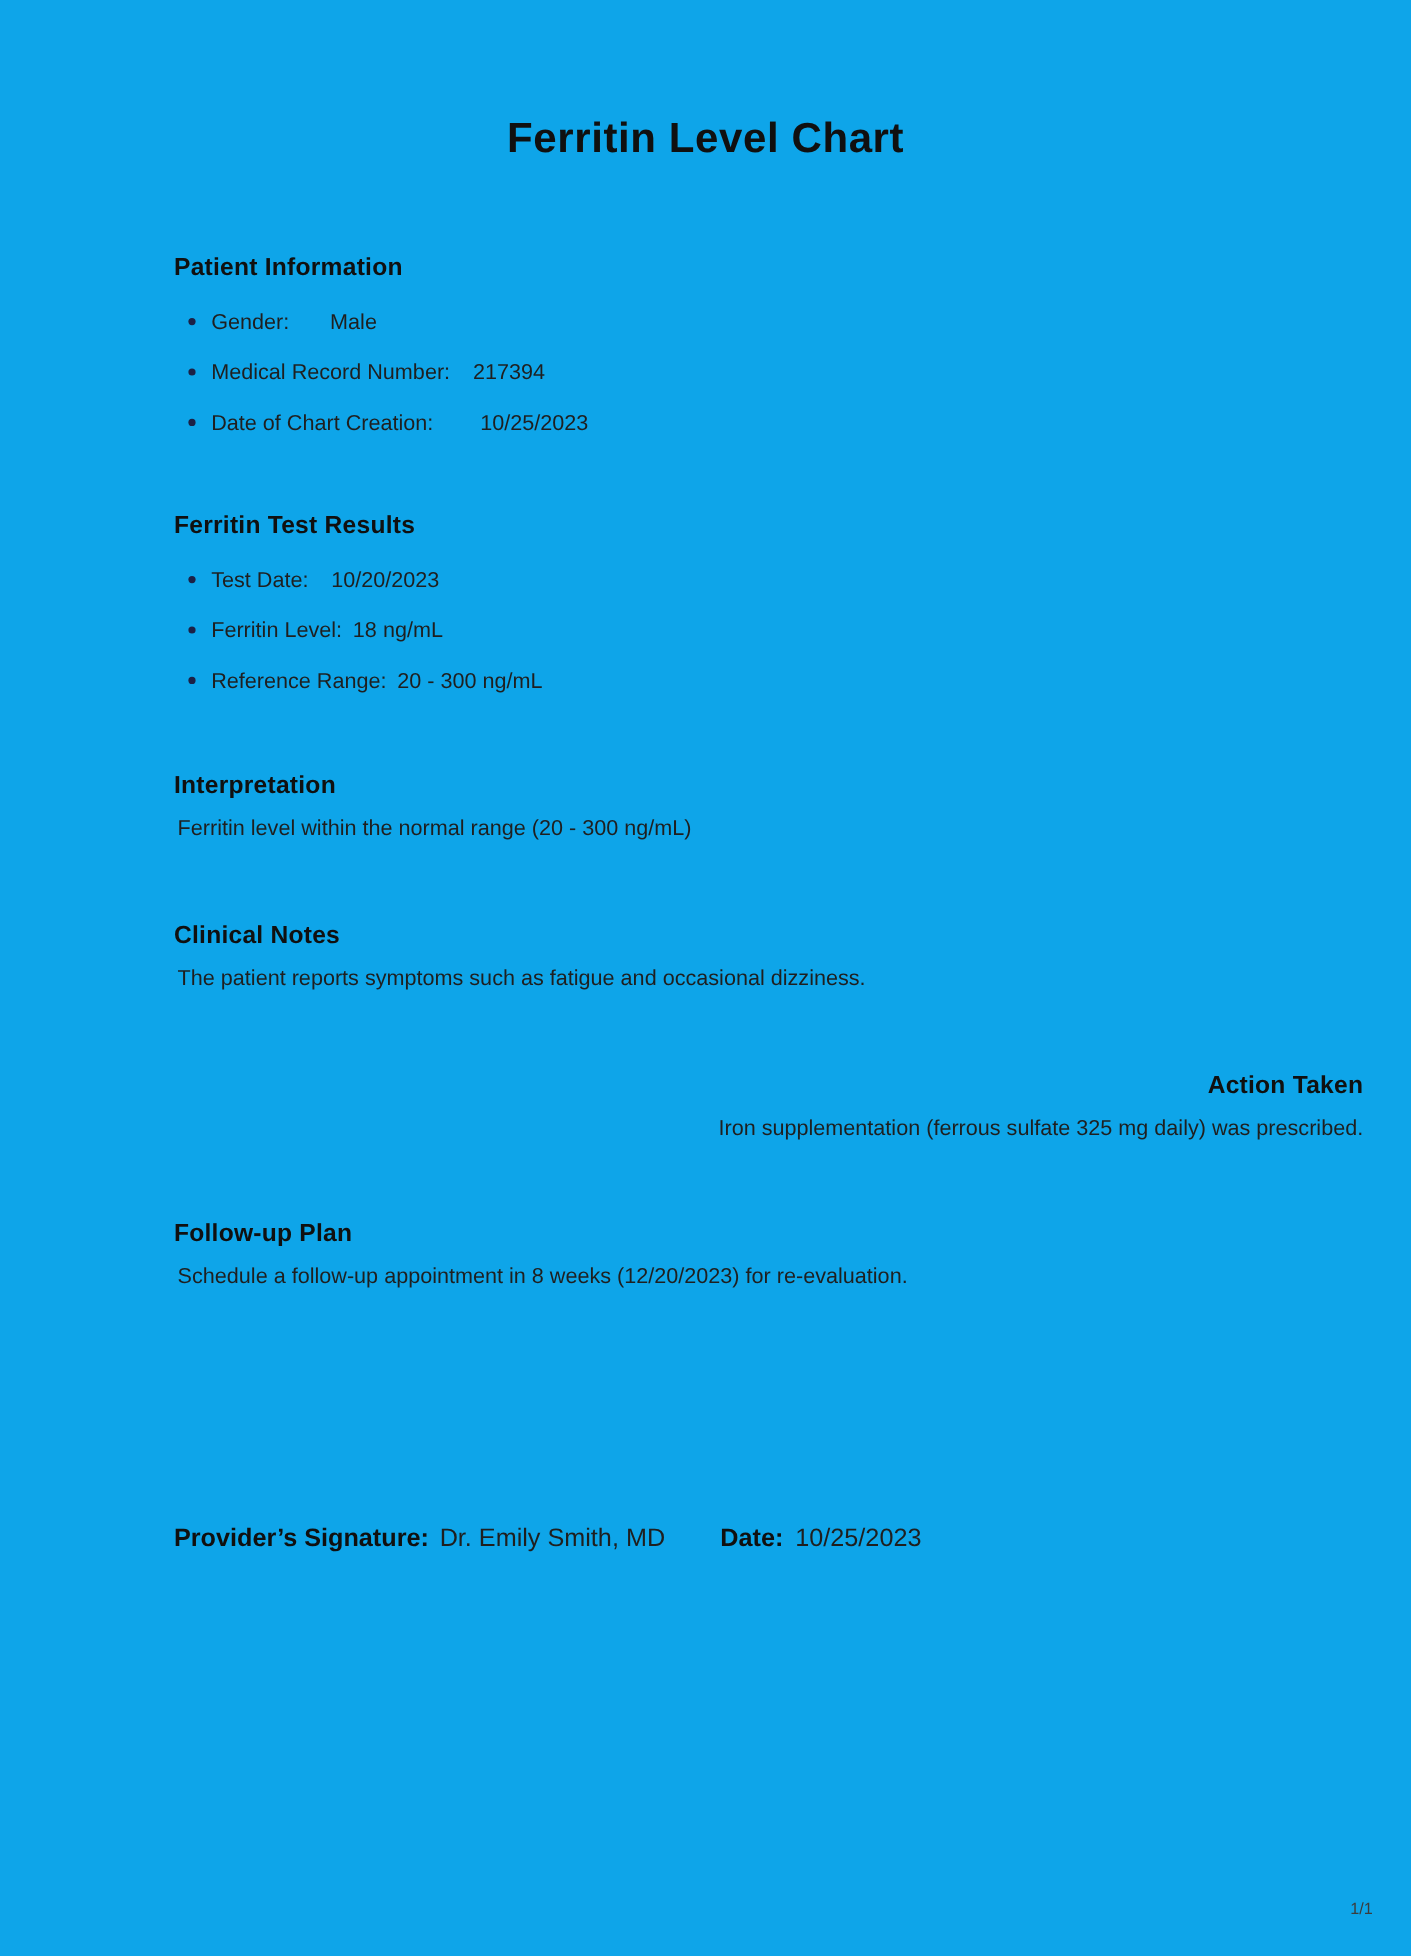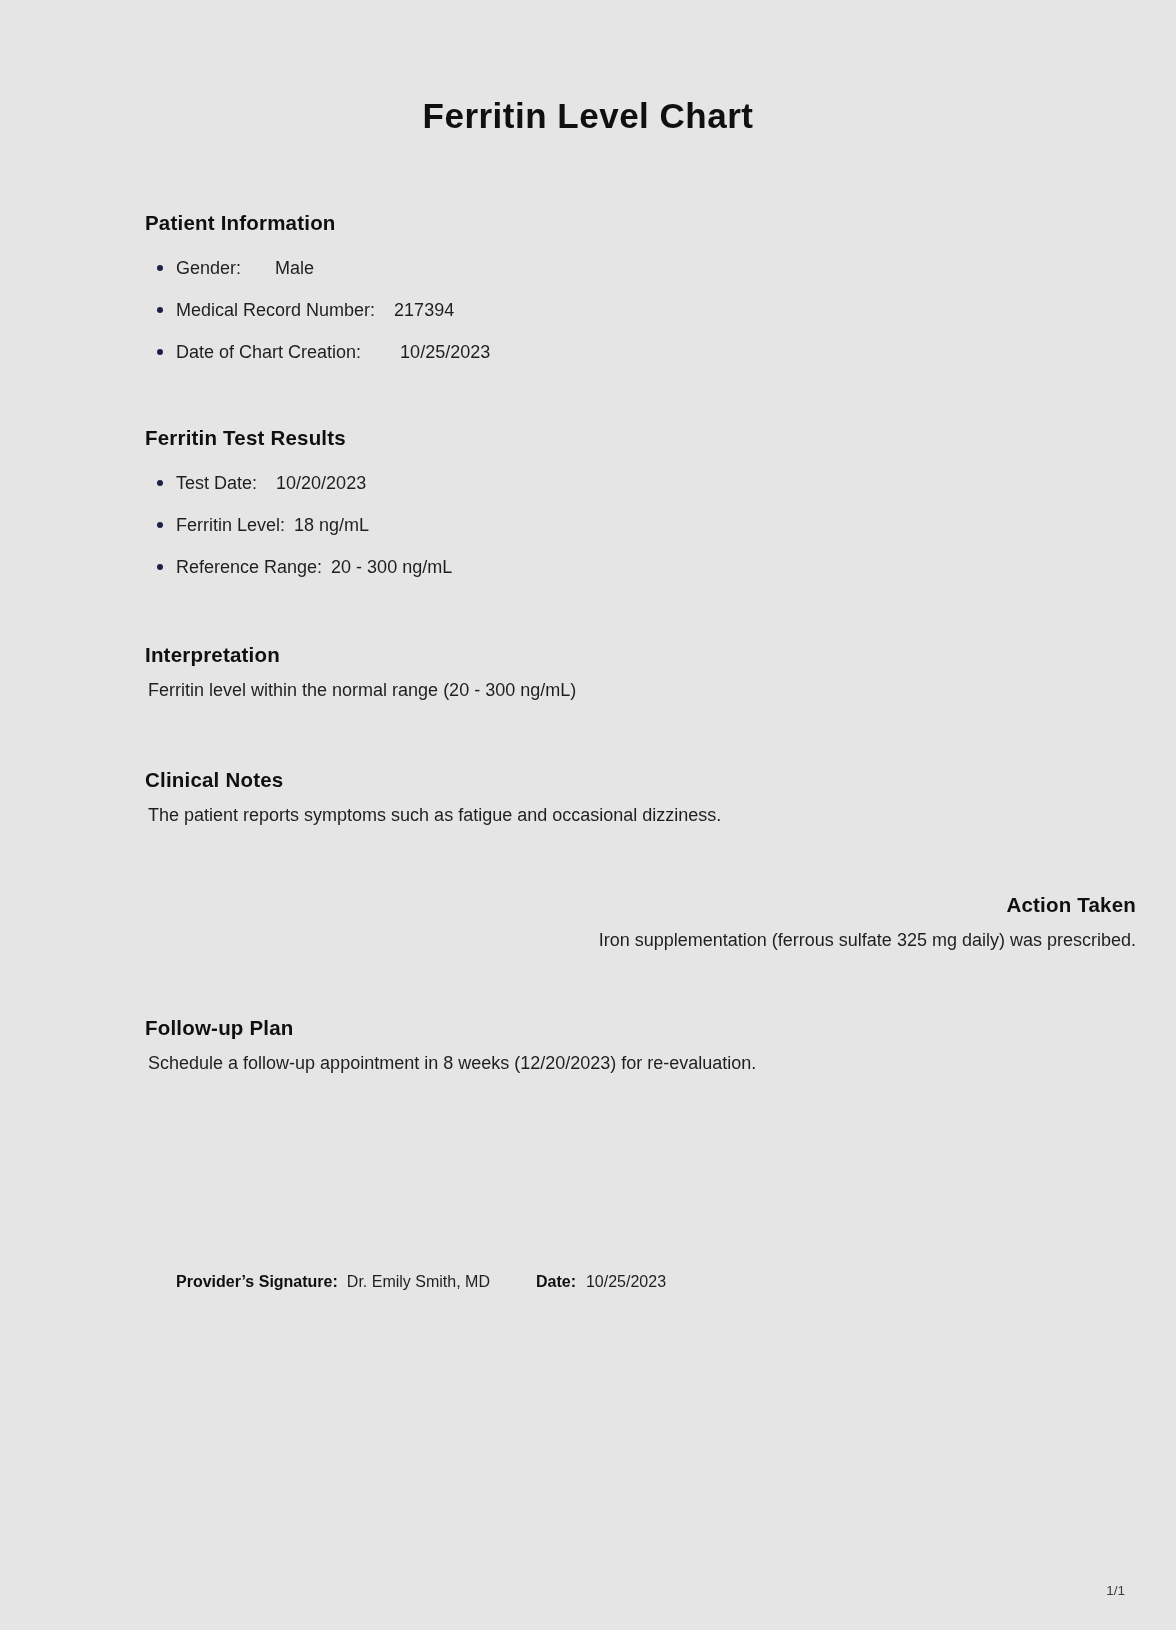--- a/index.html
+++ b/index.html
@@ -6,21 +6,21 @@
     --bullet-color: #1c2146;
     --text-color: #1f1f1f;
     --heading-color: #101010;
   }
   * { box-sizing: border-box; }
   html, body { margin: 0; padding: 0; background: #ffffff; }
   .page {
     position: relative;
     width: 1176px;
     height: 1630px;
-    background: #e5e5e5;
+    background: #0ea5e9;
     font-family: "Liberation Sans", sans-serif;
     color: var(--text-color);
     overflow: hidden;
   }
   .doc-title {
     padding-top: 95px;
     text-align: center;
     font-size: 35px;
     line-height: 41px;
     font-weight: bold;
@@ -72,32 +72,31 @@
     margin-top: 16px;
     font-size: 18px;
     line-height: 18px;
     padding-left: 3px;
     white-space: pre-wrap;
   }
   .signature-row {
     margin-top: 200px;
     display: flex;
     align-items: center;
-    font-size: 16px;
+    font-size: 21px;
     line-height: 20px;
-    margin-left: 31px;
   }
   .sig-label  { font-weight: bold; color: var(--heading-color); }
   .sig-name   { margin-left: 9px; }
   .date-label { font-weight: bold; color: var(--heading-color); margin-left: 46px; }
   .date-value { margin-left: 10px; }
   .page-indicator {
     position: absolute;
     top: 1583px;
-    right: 51px;
+    right: 32px;
     font-size: 13.5px;
     color: #3c3c3c;
   }
 </style>
 </head>
 <body>
 
 <div class="page">
 
   <div class="doc-title">Ferritin Level Chart</div>

